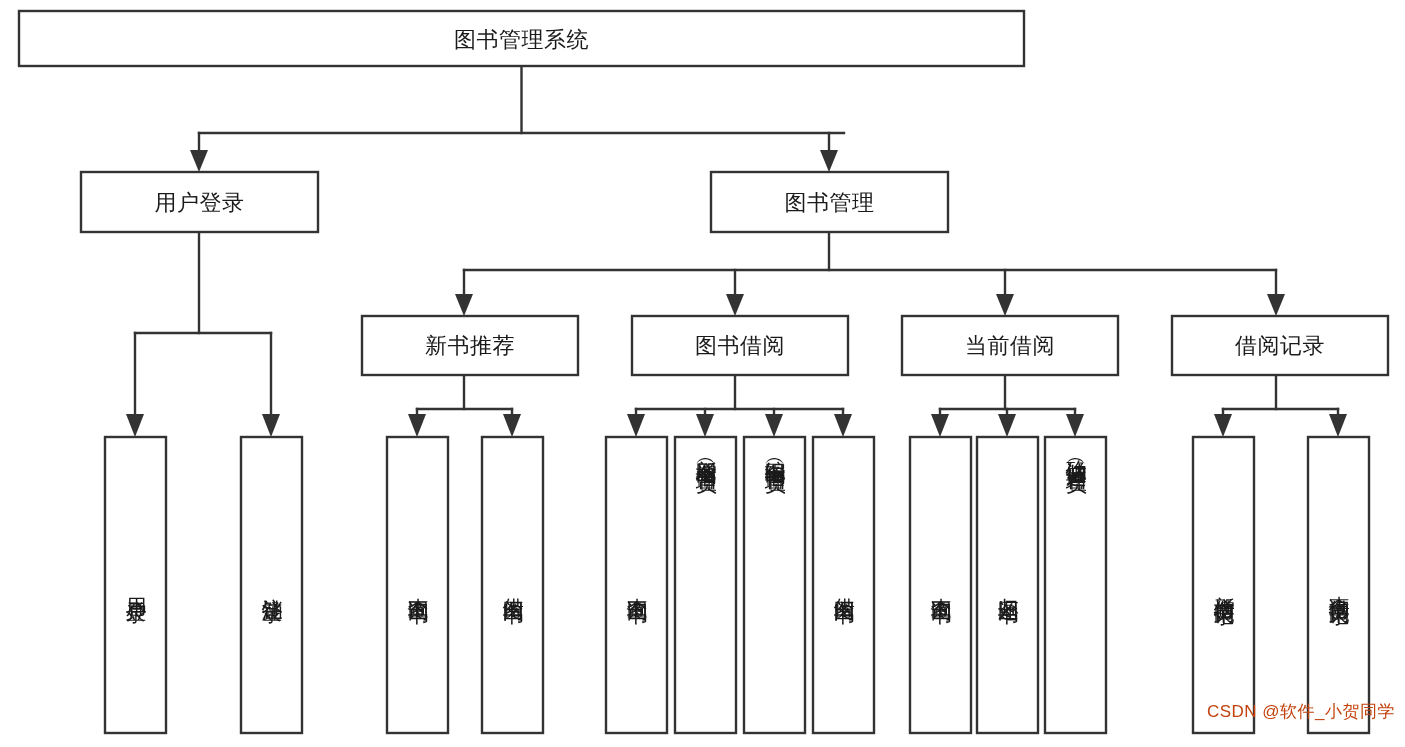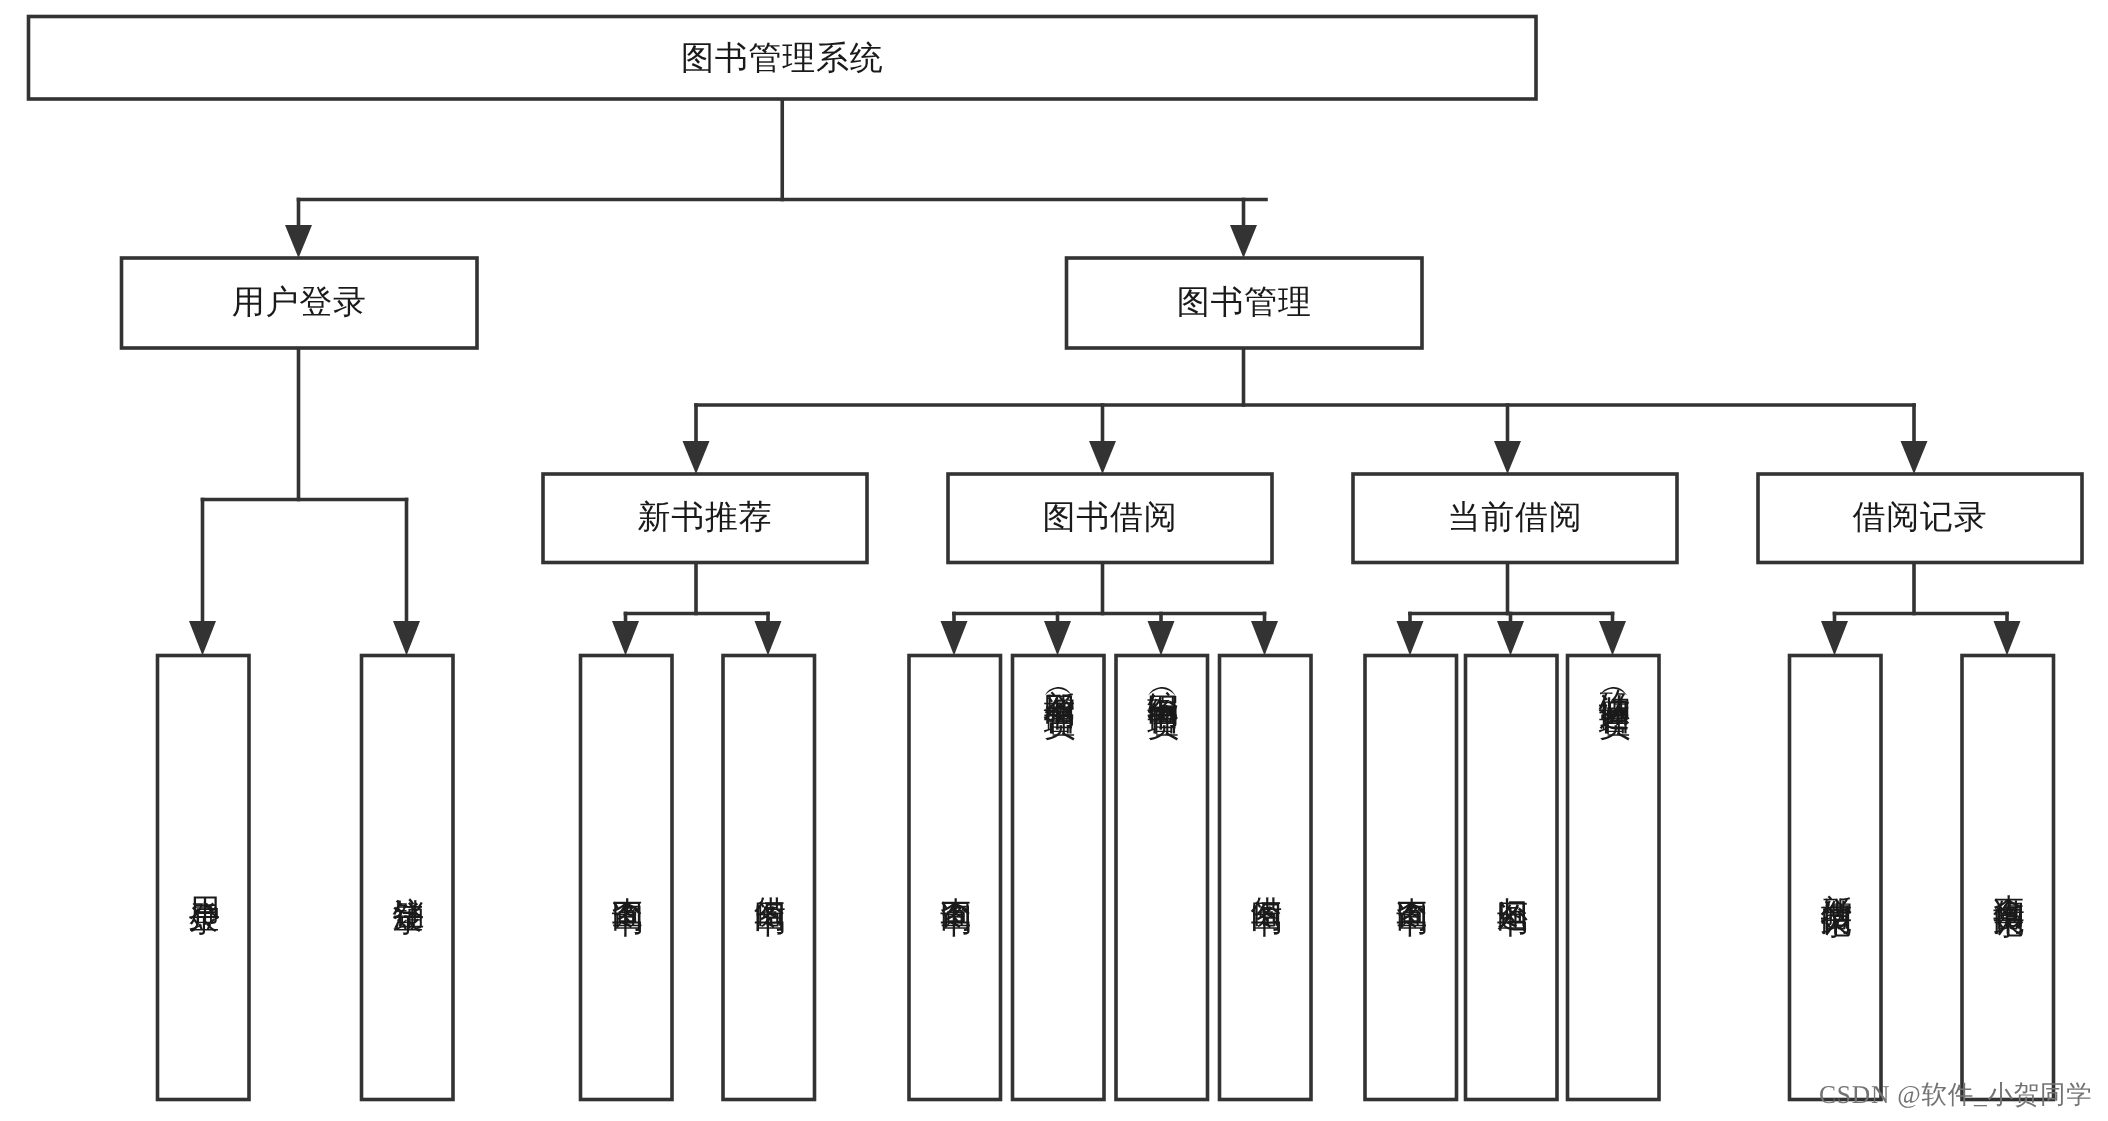--- a/index.html
+++ b/index.html
@@ -66,24 +66,24 @@
     font-size: 21px;
     line-height: 1.32;
     color: #1a1a1a;
     letter-spacing: 2px;
     white-space: nowrap;
     text-align: center;
   }
   #watermark {
     position: absolute;
     right: 10px;
-    bottom: 6px;
-    font-family: Liberation Serif, serif;
+    bottom: 24px;
+    font-family: Liberation Sans, sans-serif;
     font-size: 17px;
-    color: #737373;
+    color: #c2410c;
     letter-spacing: 0.5px;
     user-select: none;
     white-space: nowrap;
   }
 </style>
 </head>
 <body>
 
 <div id="diagram-root">
 

